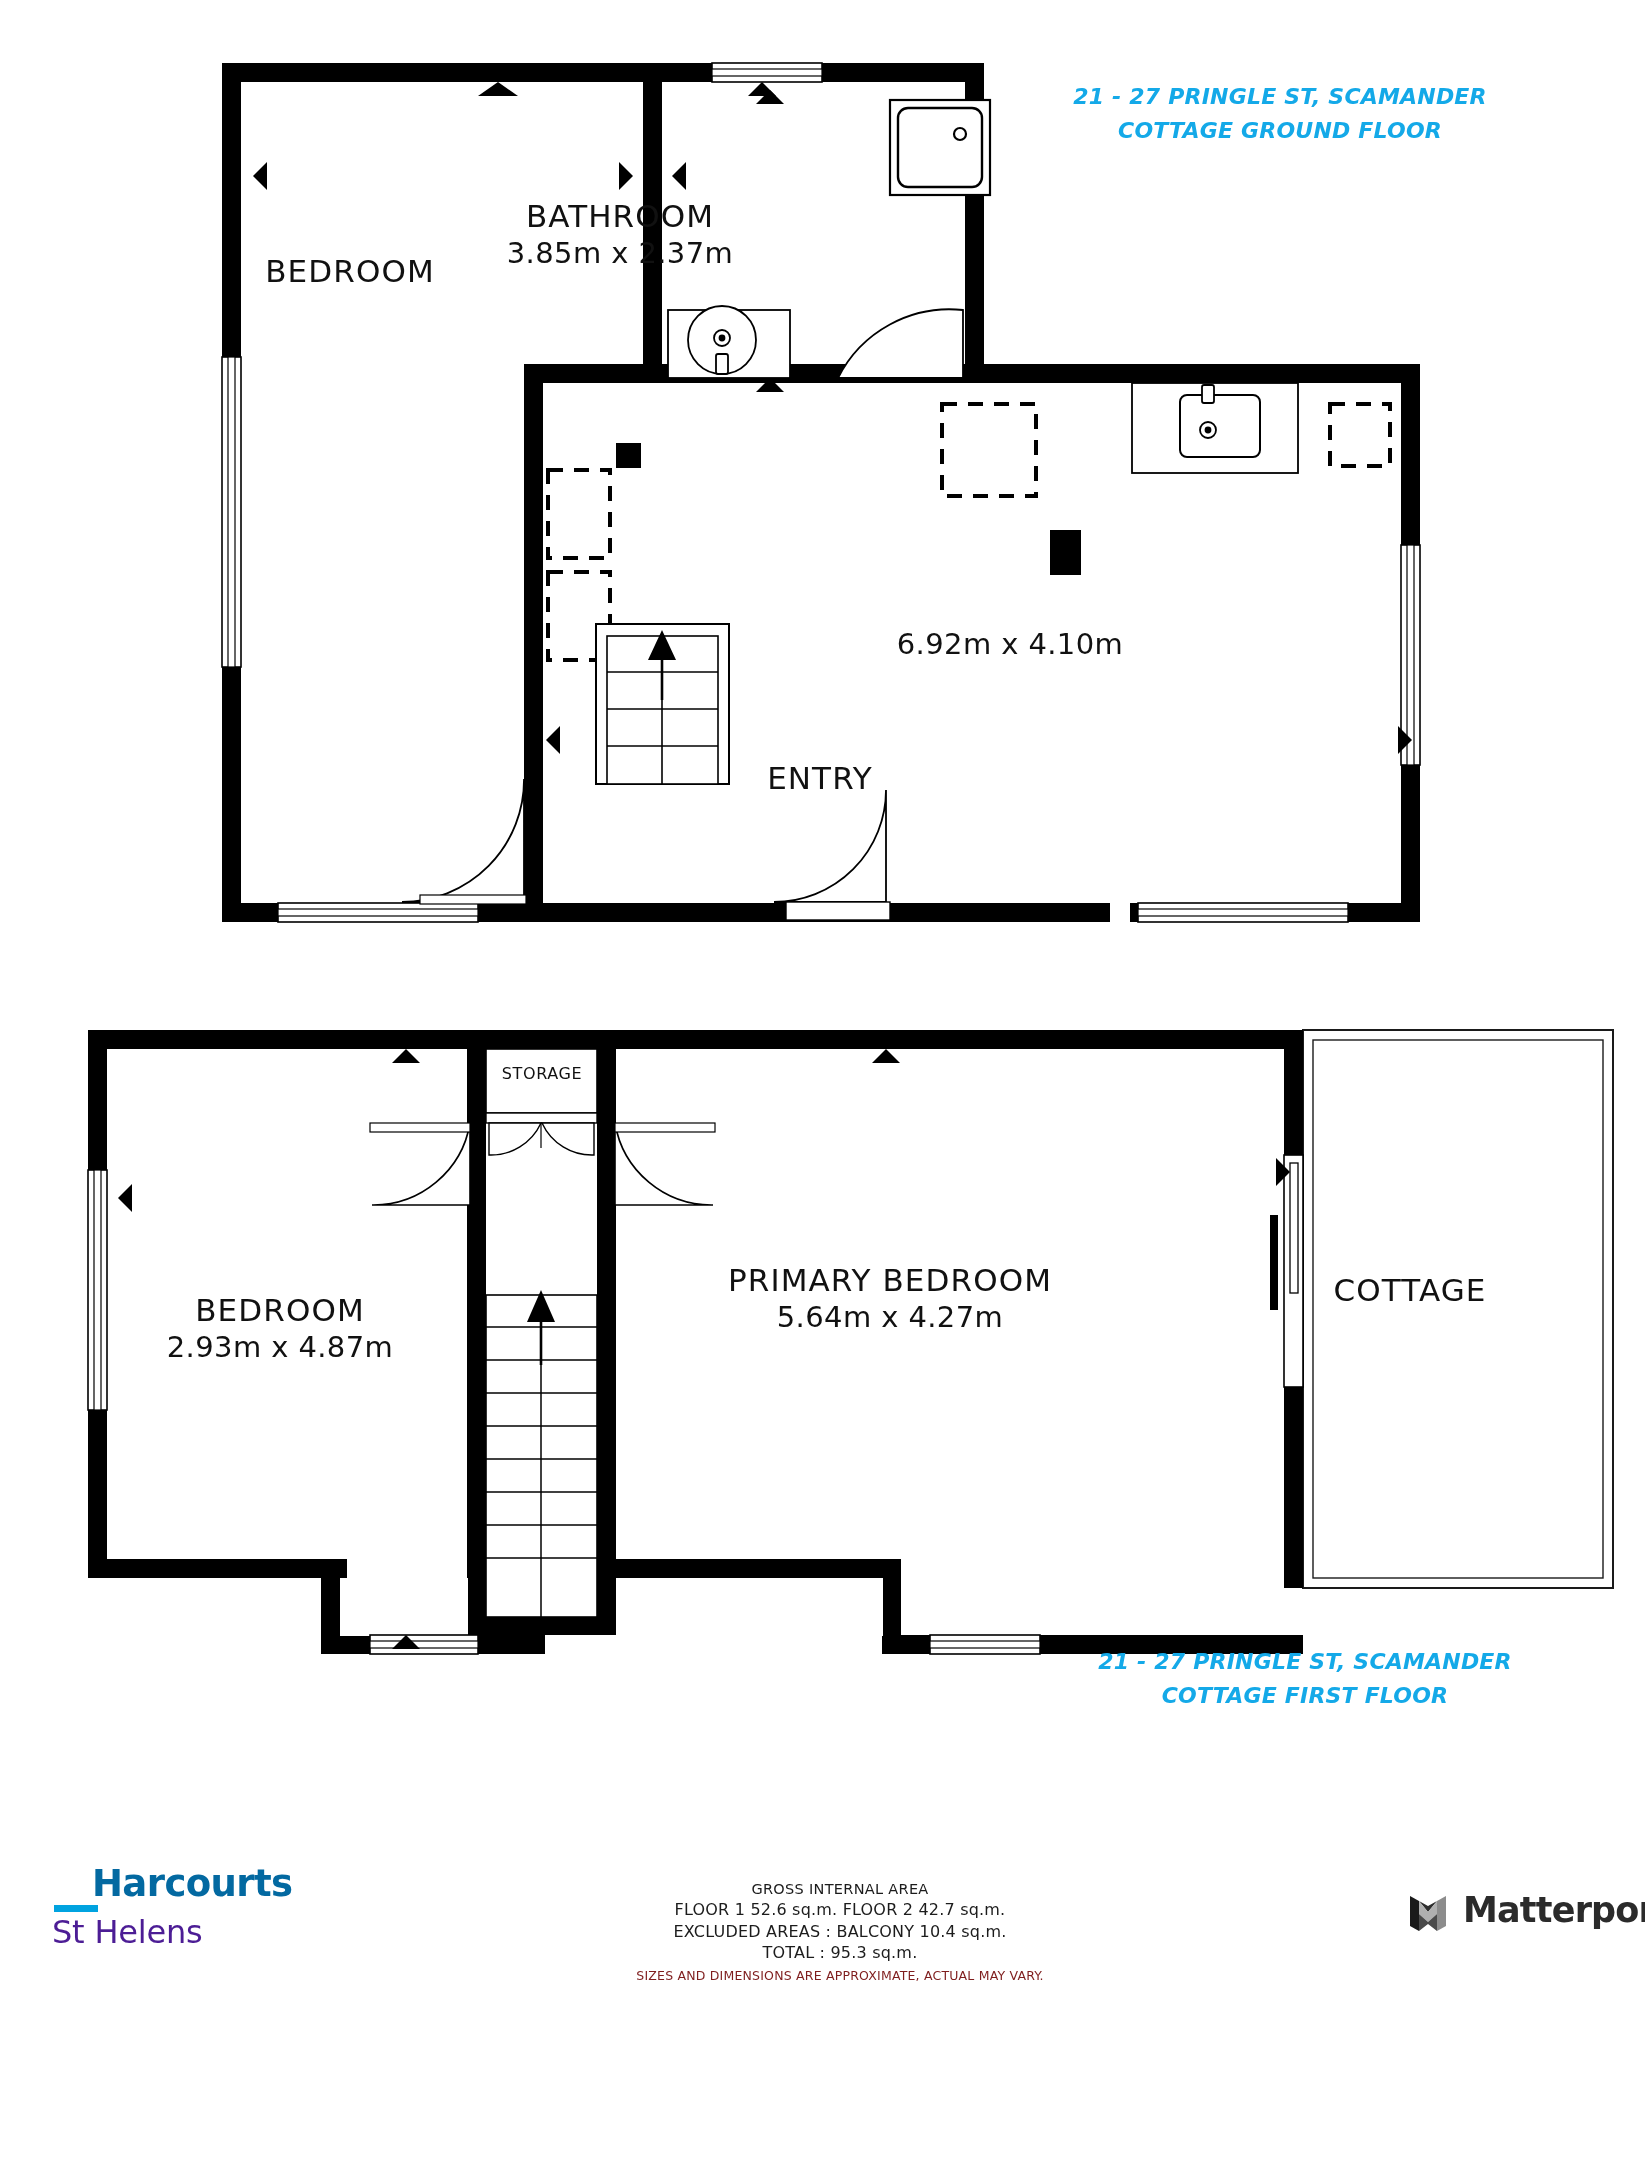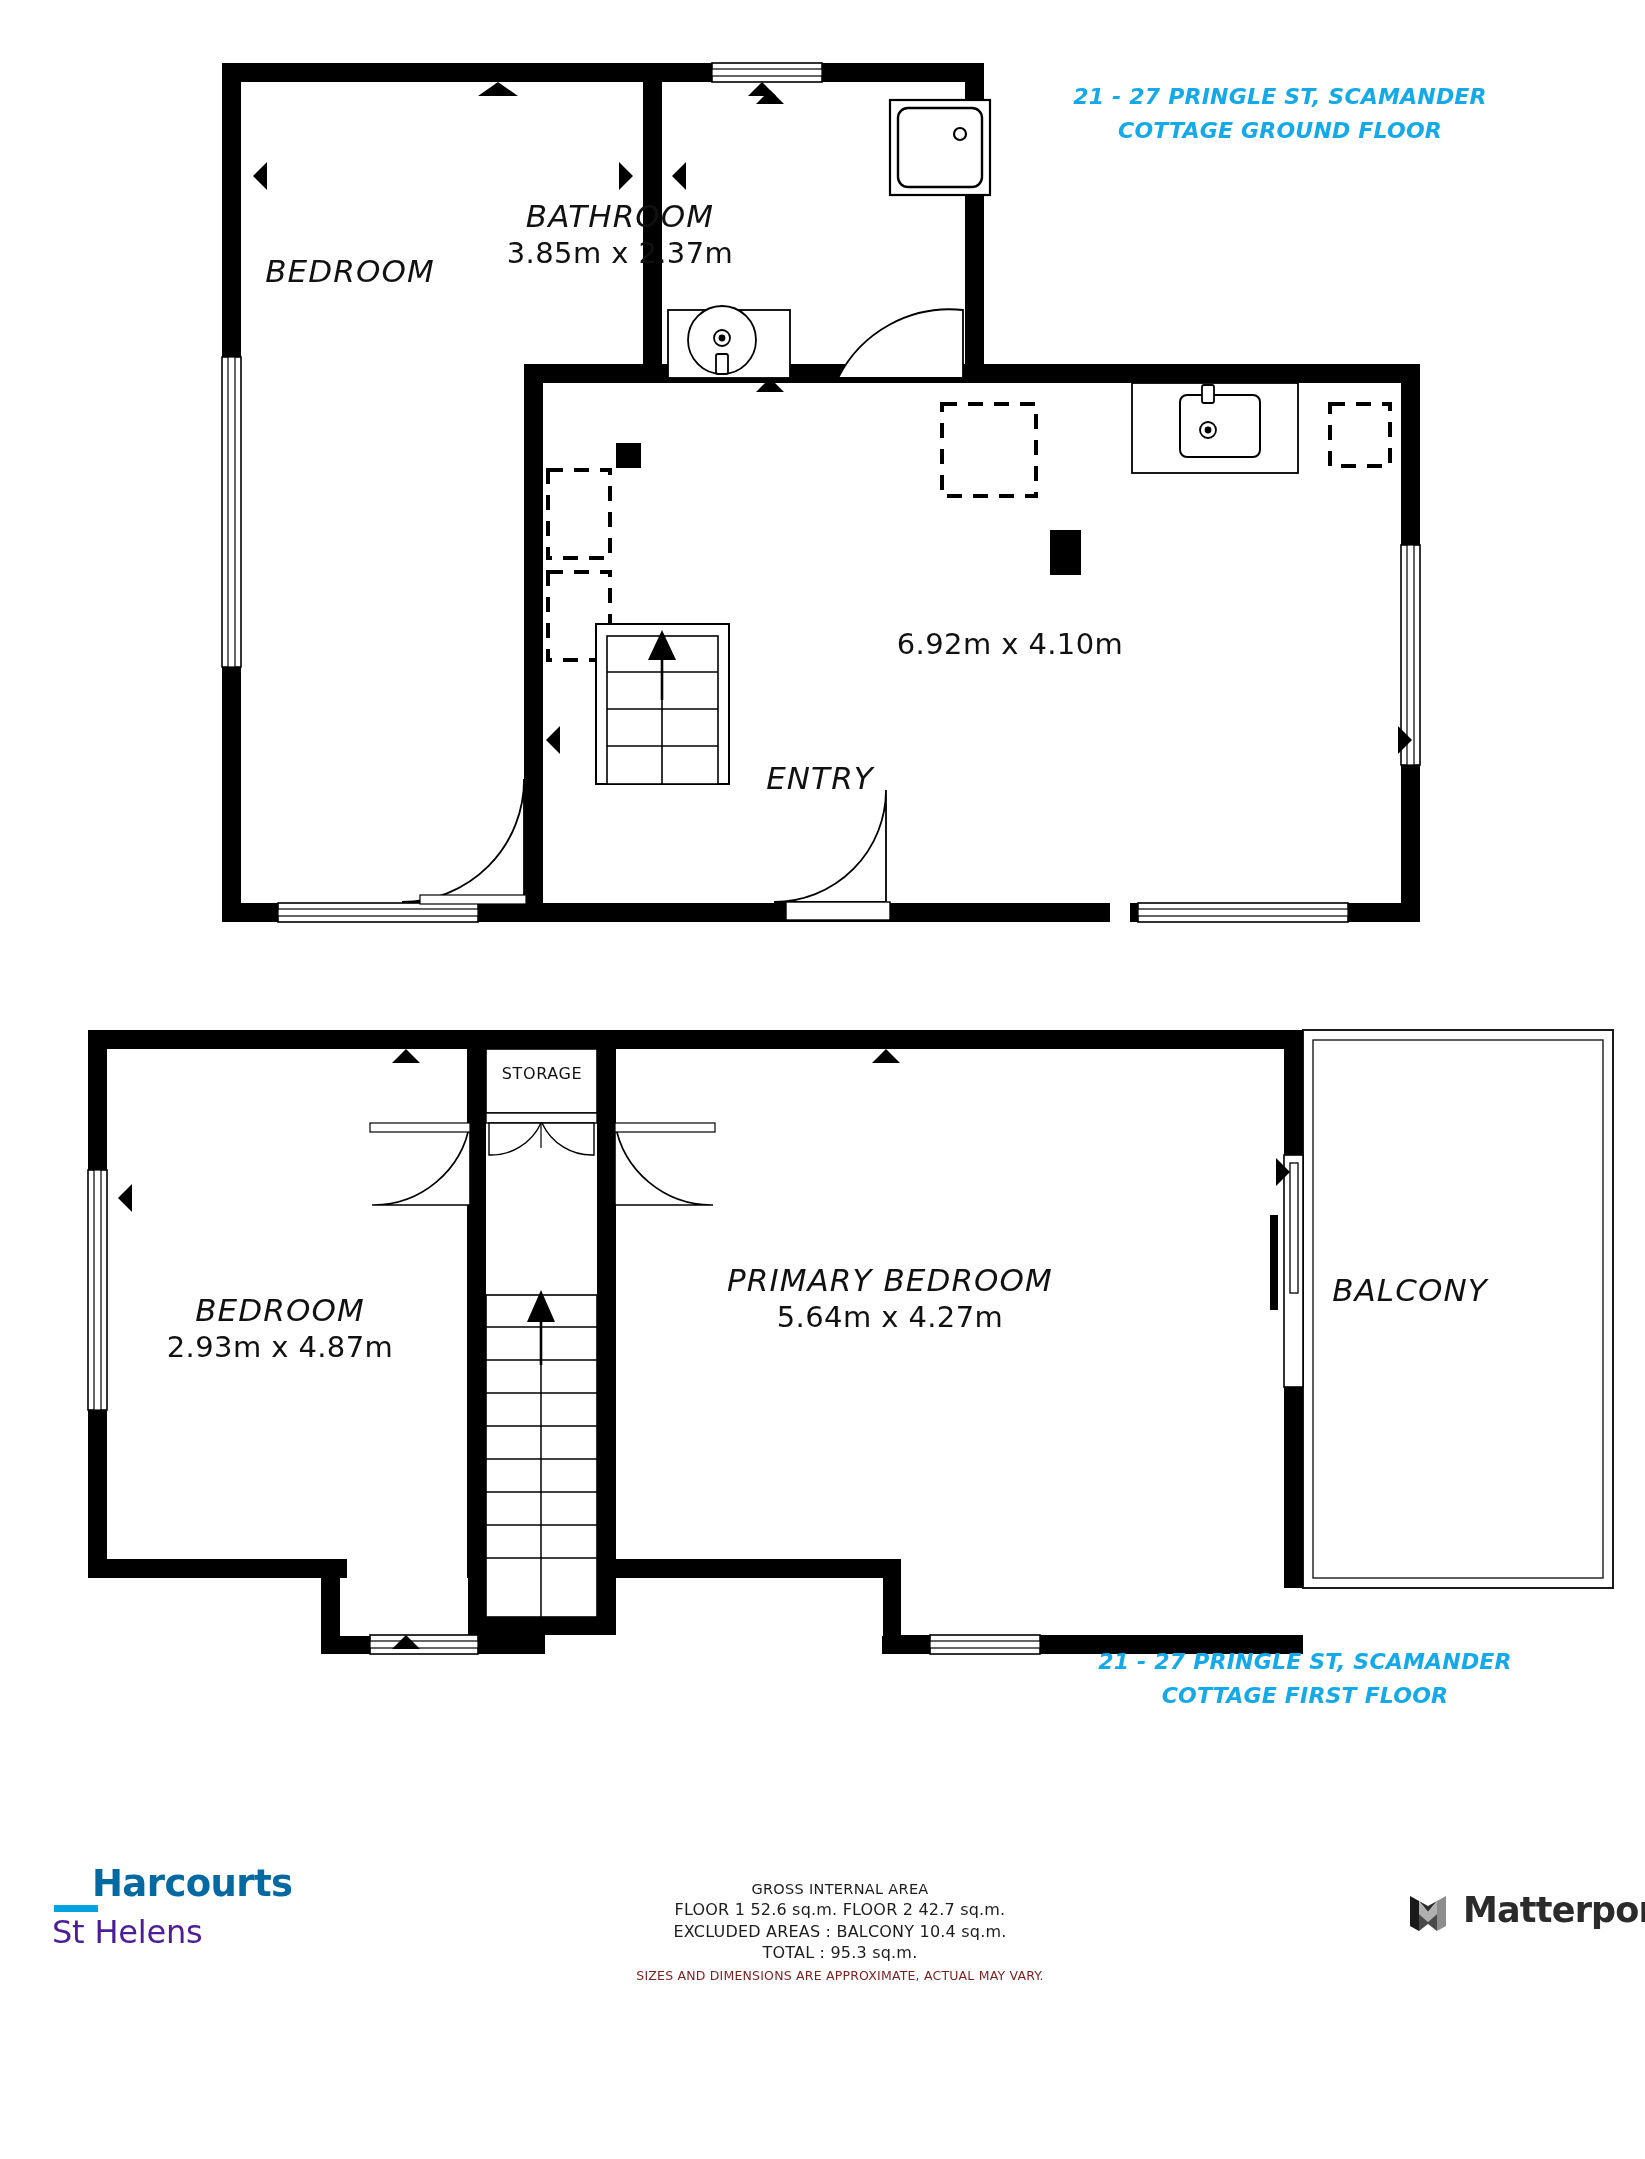--- a/index.html
+++ b/index.html
@@ -58,21 +58,20 @@
     position: absolute;
     text-align: center;
     color: #111111;
     line-height: 1.22;
     white-space: nowrap;
   }
   .room-label .r-name {
     display: block;
     font-size: 31px;
     letter-spacing: 1.1px;
-    font-style: italic;
   }
   .room-label .r-dims {
     display: block;
     font-size: 29px;
     letter-spacing: 0.4px;
   }
 
   #label-bedroom-ground { left: 140px; top: 253px; width: 420px; }
   #label-bathroom       { left: 430px; top: 198px; width: 380px; }
   #label-kitchen        { left: 700px; top: 627px; width: 620px; }
@@ -440,21 +439,21 @@
     <span class="r-name">BEDROOM</span>
     <span class="r-dims">2.93m x 4.87m</span>
   </div>
 
   <div class="room-label" id="label-primary">
     <span class="r-name">PRIMARY BEDROOM</span>
     <span class="r-dims">5.64m x 4.27m</span>
   </div>
 
   <div class="room-label" id="label-balcony">
-    <span class="r-name">BALCONY</span>
+    <span class="r-name">COTTAGE</span>
   </div>
 
   <div class="storage-label">STORAGE</div>
 
   <div class="area-block">
     <span class="a-head">GROSS INTERNAL AREA</span>
     <span class="a-line">FLOOR 1 52.6 sq.m.   FLOOR 2 42.7 sq.m.</span>
     <span class="a-line">EXCLUDED AREAS :  BALCONY 10.4 sq.m.</span>
     <span class="a-line">TOTAL :  95.3 sq.m.</span>
     <span class="a-note">SIZES AND DIMENSIONS ARE APPROXIMATE, ACTUAL MAY VARY.</span>

